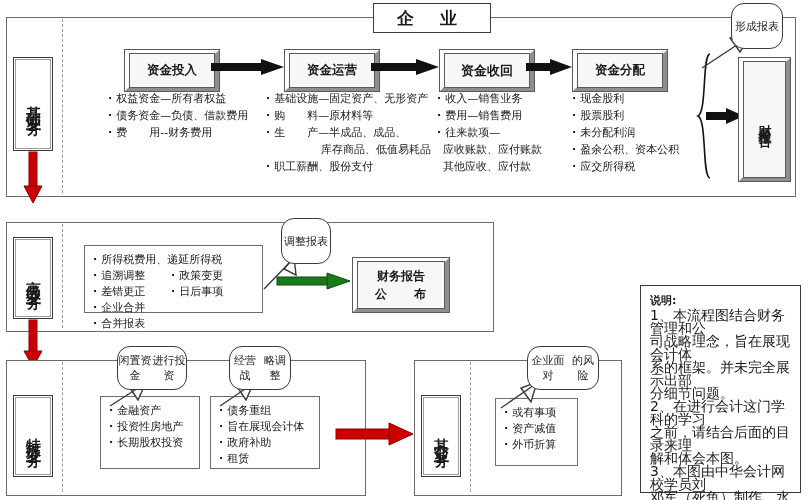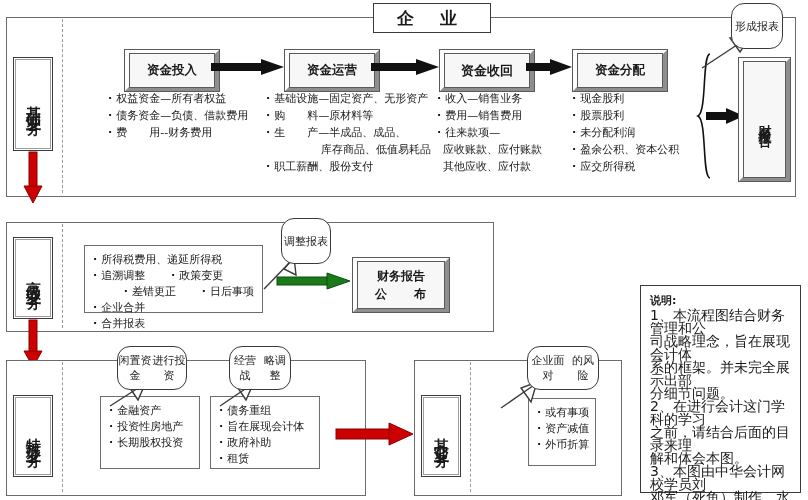--- a/index.html
+++ b/index.html
@@ -179,21 +179,21 @@
 </svg>
 
 <div class="listbox" style="left:84px;top:245px;width:179px;height:68px;">
   <div style="display:flex;align-items:flex-end;">
     <span class="bl" style="width:170px;">所得税费用、递延所得税</span>
   </div>
   <div style="display:flex;">
     <span class="bl" style="width:78px;">追溯调整</span>
     <span class="bl">政策变更</span>
   </div>
-  <div style="display:flex;justify-content:flex-end;">
+  <div style="display:flex;">
     <span class="bl" style="width:78px;">差错更正</span>
     <span class="bl">日后事项</span>
   </div>
   <div style="display:flex;flex-direction:column;">
     <span class="bl" style="width:78px;">企业合并</span>
     <span class="bl">合并报表</span>
   </div>
 </div>
 
 <svg class="tailsvg" style="left:262px;top:255px;" width="40" height="38" viewBox="0 0 40 38">
@@ -269,21 +269,21 @@
 
 <svg class="tailsvg" style="left:497px;top:378px;" width="48" height="34" viewBox="0 0 48 34">
   <polygon points="40,4 34,24 24,10" fill="#fff" stroke="#3a3a3a" stroke-width="1.4"></polygon>
   <path d="M40 5 L4 30" stroke="#3a3a3a" stroke-width="1.4" fill="none"></path>
 </svg>
 <div class="callout" style="left:527px;top:346px;width:70px;height:42px;">
   <div>企业面对</div>
   <div>的风险</div>
 </div>
 
-<div class="listbox" style="left:495px;top:398px;width:68px;height:68px;margin-left:33px;">
+<div class="listbox" style="left:495px;top:398px;width:83px;height:68px;">
   <div class="bl">或有事项</div>
   <div class="bl">资产减值</div>
   <div class="bl">外币折算</div>
 </div>
 
 <div class="notes" style="left:640px;top:285px;width:161px;height:208px;">
   <div class="nhead">说明:</div>
   <div class="nline">1、本流程图结合财务管理和公</div>
   <div class="nline">司战略理念，旨在展现会计体</div>
   <div class="nline">系的框架。并未完全展示出部</div>

